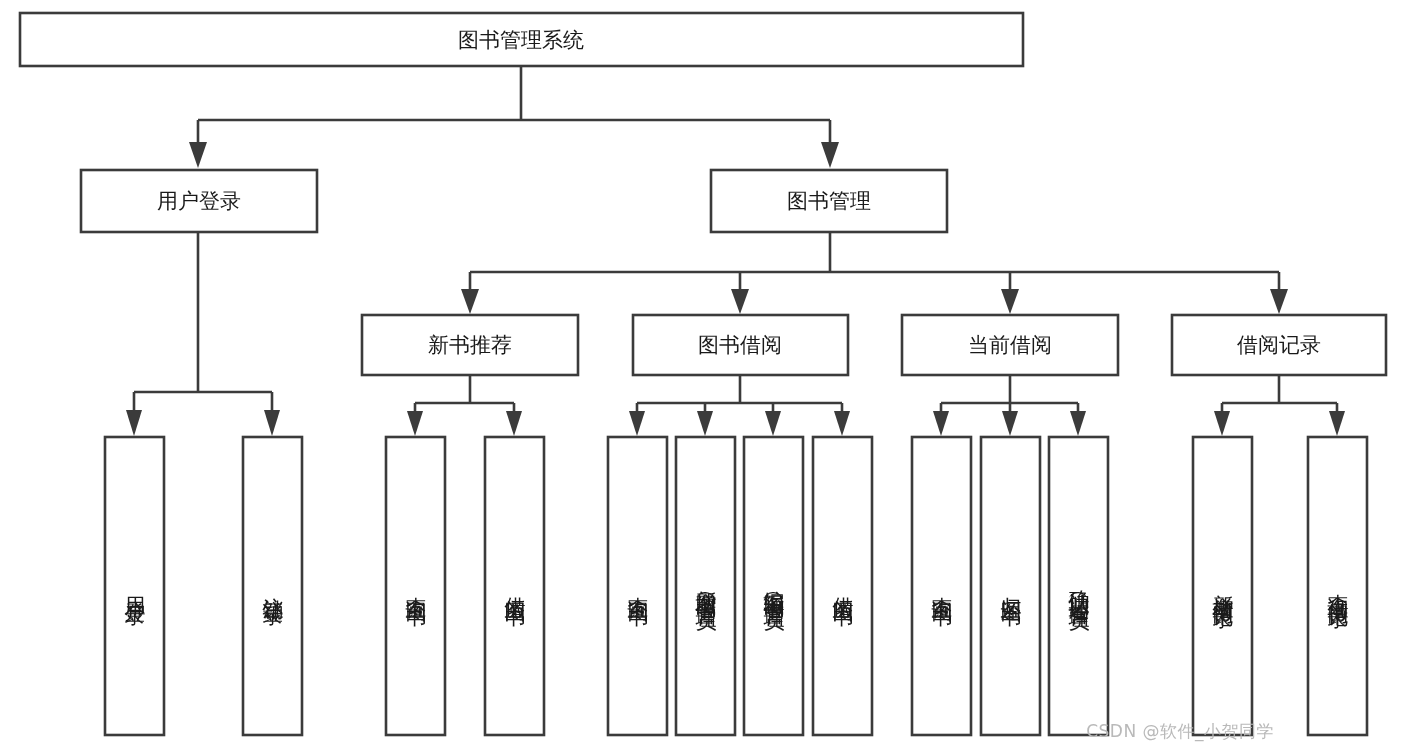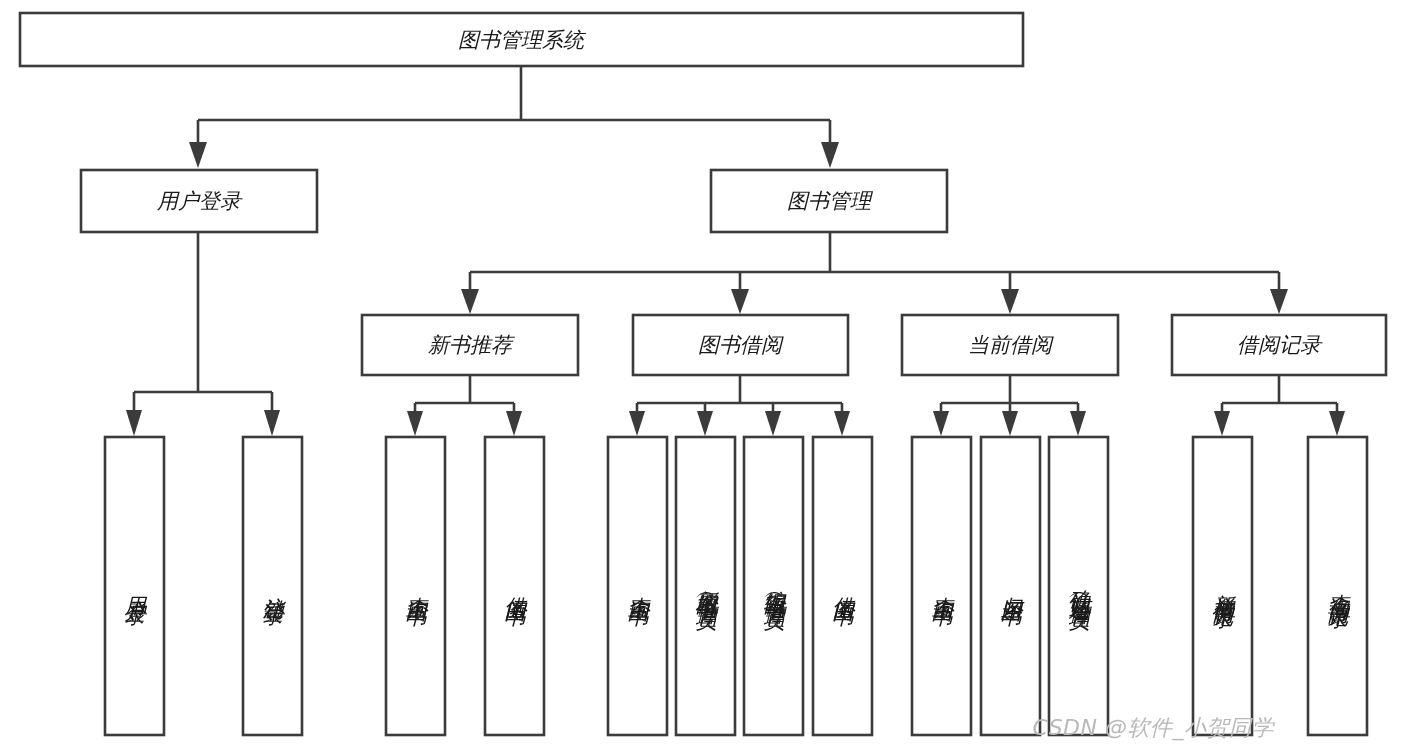--- a/index.html
+++ b/index.html
@@ -12,21 +12,20 @@
     height: 747px;
     font-family: "DejaVu Sans", "Liberation Sans", sans-serif;
     overflow: hidden;
     position: relative;
   }
   #diagram-root {
     position: relative;
     width: 1282px;
     height: 747px;
     background: #ffffff;
-    font-style: italic;
   }
   svg.flow {
     position: absolute;
     top: 0;
     left: 0;
     width: 1405px;
     height: 747px;
   }
   .node-box {
     fill: #ffffff;
@@ -63,21 +62,21 @@
     align-items: center;
     justify-content: center;
     white-space: nowrap;
     pointer-events: none;
   }
   #watermark {
     position: absolute;
     right: 8px;
     bottom: 4px;
     font-family: "DejaVu Sans", "Liberation Sans", sans-serif;
-    font-size: 22px;
+    font-size: 17px;
     color: #b9b9b9;
     white-space: nowrap;
     letter-spacing: 0.5px;
   }
 </style>
 </head>
 <body>
 
 <div id="diagram-root">
 

